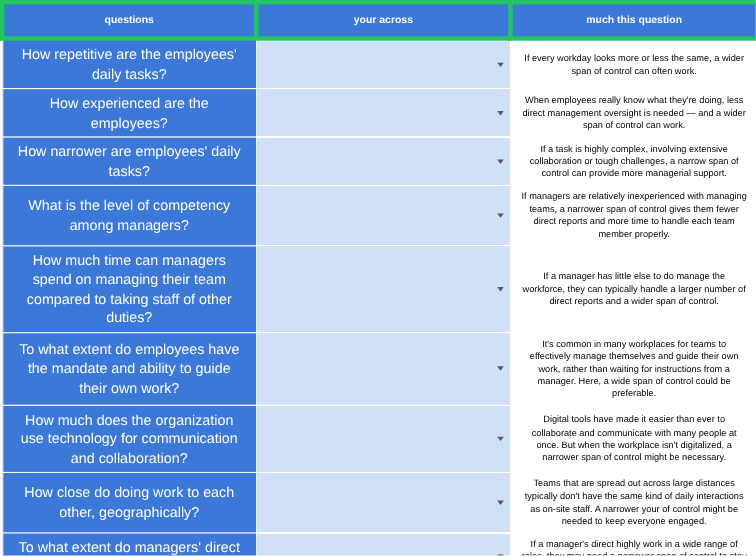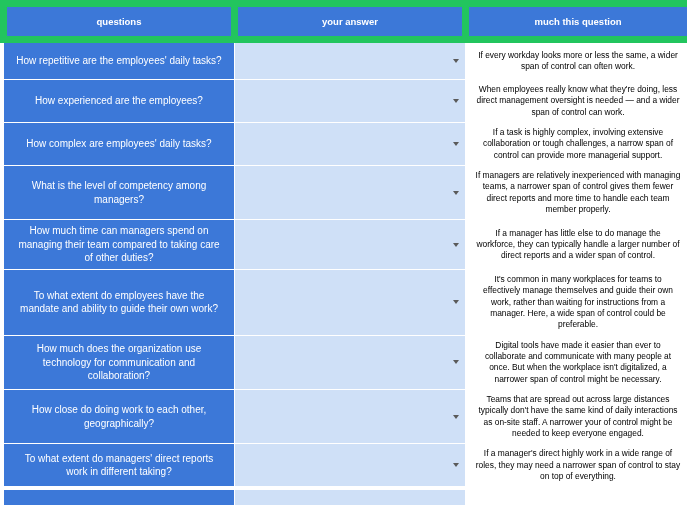--- a/index.html
+++ b/index.html
@@ -27,29 +27,29 @@
   col.c-a { width: 231px; }
   col.c-i { width: 225px; }
 
   thead th {
     background: #3c78d8;
     color: #ffffff;
     font-size: 9.5px;
     font-weight: bold;
     height: 29px;
     padding: 0;
-    border: 7px solid #22c55e;
+    border: 4px solid #22c55e;
     text-align: center;
     vertical-align: middle;
   }
 
   td.q-cell {
     background: #3c78d8;
     color: #ffffff;
-    font-size: 10px;
+    font-size: 13px;
     text-align: center;
     vertical-align: middle;
     border: 1px solid #ffffff;
     padding: 4px 10px;
     line-height: 1.35;
   }
 
   td.a-cell {
     background: #cfe0f7;
     border: 1px solid #ffffff;
@@ -116,21 +116,21 @@
 <div class="sheet">
   <table class="grid">
     <colgroup>
       <col class="c-q">
       <col class="c-a">
       <col class="c-i">
     </colgroup>
     <thead>
       <tr>
         <th>questions</th>
-        <th>your answer</th>
+        <th>your across</th>
         <th>much this question</th>
       </tr>
     </thead>
     <tbody>
       <tr>
         <td class="q-cell">How repetitive are the employees' daily tasks?</td>
         <td class="a-cell">
           <div class="answer-wrap">
             <span class="answer-value"></span>
             <span class="dropdown-arrow"></span>
@@ -142,41 +142,41 @@
         <td class="q-cell">How experienced are the employees?</td>
         <td class="a-cell">
           <div class="answer-wrap">
             <span class="answer-value"></span>
             <span class="dropdown-arrow"></span>
           </div>
         </td>
         <td class="i-cell">When employees really know what they're doing, less direct management oversight is needed — and a wider span of control can work.</td>
       </tr>
       <tr>
-        <td class="q-cell">How complex are employees' daily tasks?</td>
+        <td class="q-cell">How narrower are employees' daily tasks?</td>
         <td class="a-cell">
           <div class="answer-wrap">
             <span class="answer-value"></span>
             <span class="dropdown-arrow"></span>
           </div>
         </td>
         <td class="i-cell">If a task is highly complex, involving extensive collaboration or tough challenges, a narrow span of control can provide more managerial support.</td>
       </tr>
       <tr>
         <td class="q-cell">What is the level of competency among managers?</td>
         <td class="a-cell">
           <div class="answer-wrap">
             <span class="answer-value"></span>
             <span class="dropdown-arrow"></span>
           </div>
         </td>
         <td class="i-cell">If managers are relatively inexperienced with managing teams, a narrower span of control gives them fewer direct reports and more time to handle each team member properly.</td>
       </tr>
       <tr>
-        <td class="q-cell">How much time can managers spend on managing their team compared to taking care of other duties?</td>
+        <td class="q-cell">How much time can managers spend on managing their team compared to taking staff of other duties?</td>
         <td class="a-cell">
           <div class="answer-wrap">
             <span class="answer-value"></span>
             <span class="dropdown-arrow"></span>
           </div>
         </td>
         <td class="i-cell">If a manager has little else to do manage the workforce, they can typically handle a larger number of direct reports and a wider span of control.</td>
       </tr>
       <tr>
         <td class="q-cell">To what extent do employees have the mandate and ability to guide their own work?</td>

